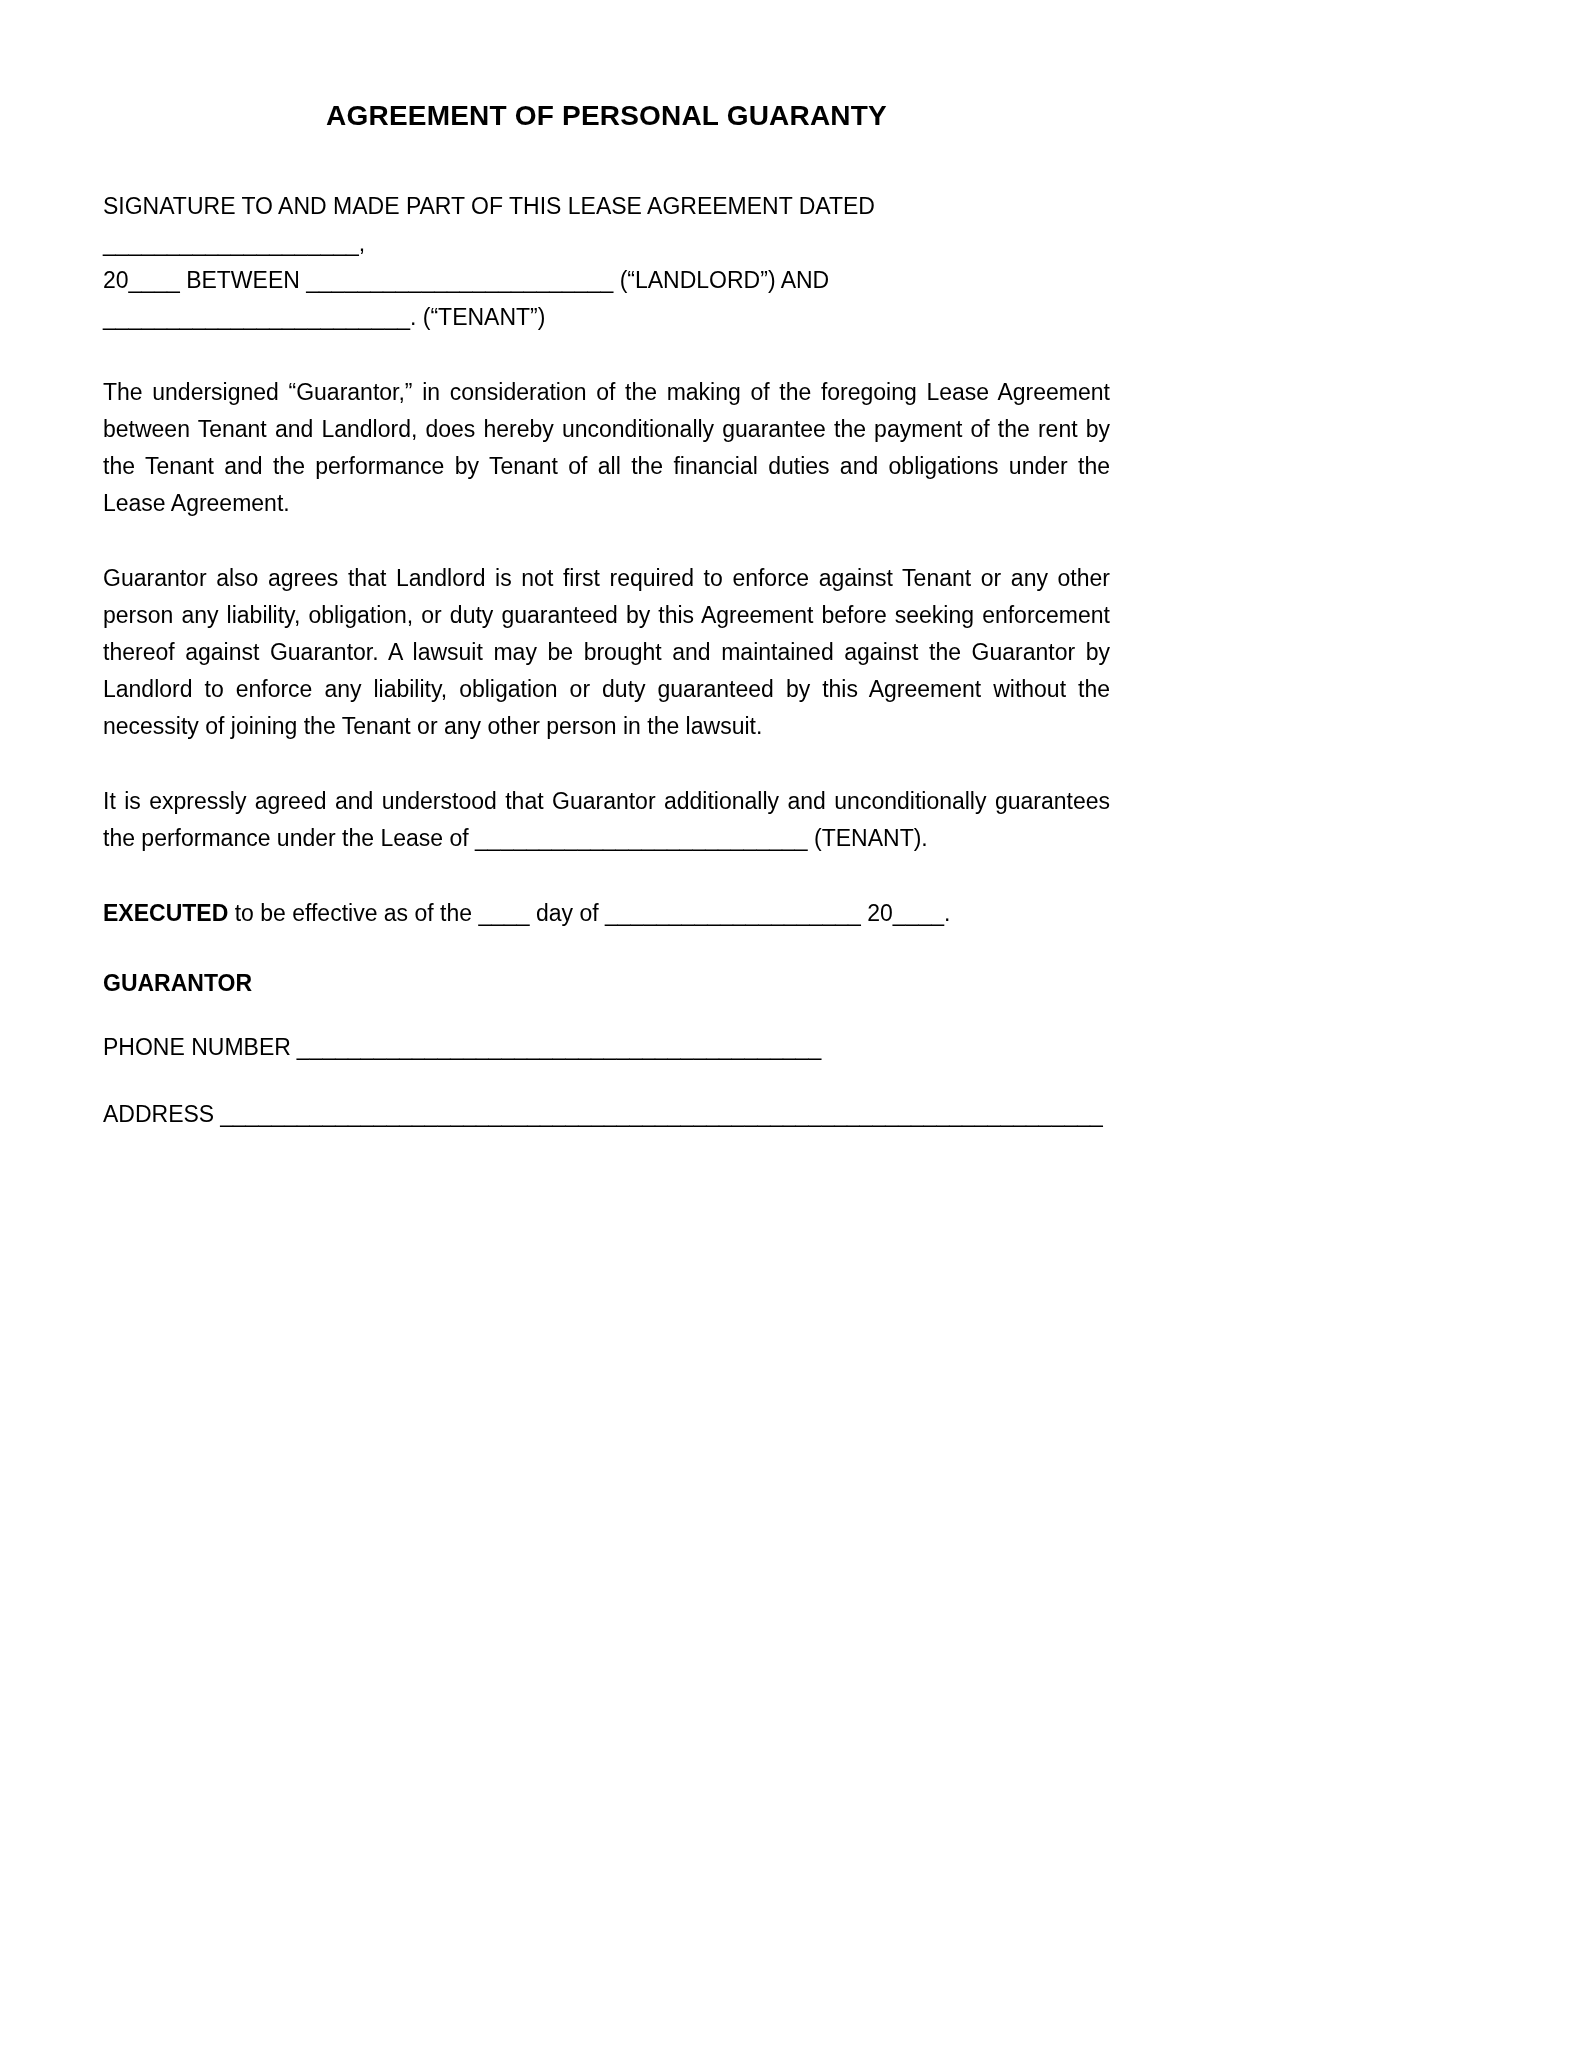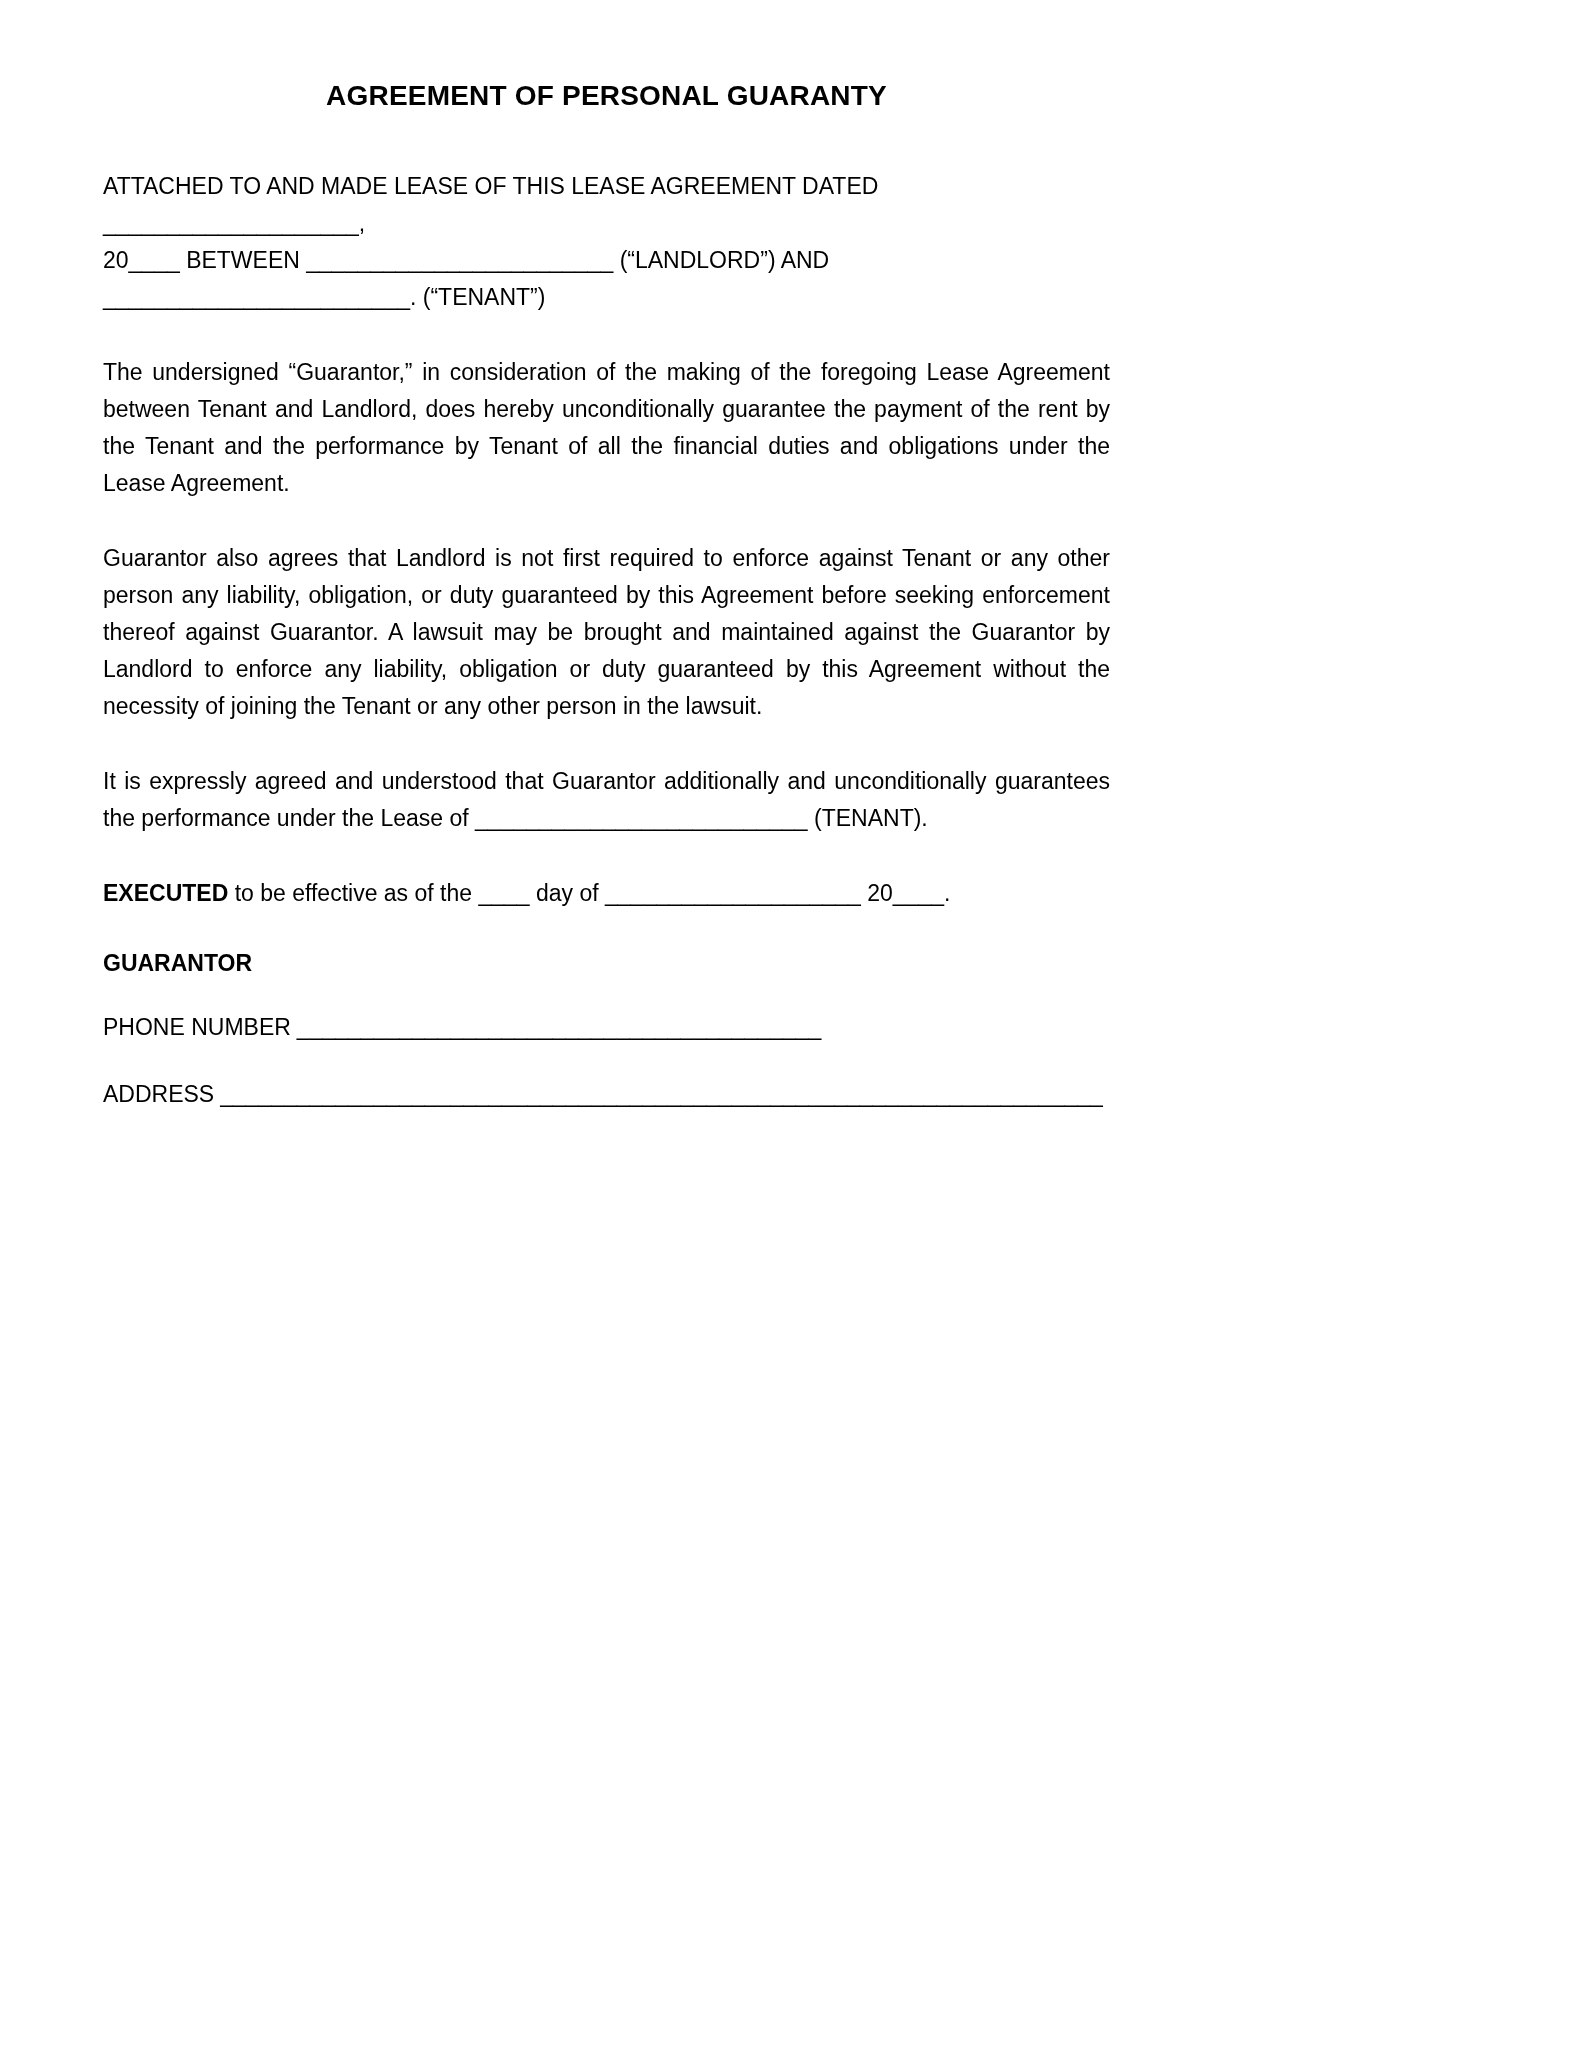--- a/index.html
+++ b/index.html
@@ -2,21 +2,21 @@
 <html><head>
 <meta charset="utf-8">
 <style>
   html, body { margin: 0; padding: 0; background: #ffffff; }
   .page {
     position: relative;
     width: 1583px;
     height: 2048px;
     box-sizing: border-box;
     background: #ffffff;
-    padding: 80px 0 0 103px;
+    padding: 100px 0 0 103px;
     font-family: "Liberation Sans", sans-serif;
     color: #000000;
   }
   .content { width: 1007px; }
   .doc-title {
     font-size: 28px;
     font-weight: bold;
     text-align: center;
     letter-spacing: 0.2px;
     margin: 0 0 56px 0;
@@ -49,21 +49,21 @@
   .row-email       { margin-bottom: 0; }
 </style>
 </head>
 <body>
 
 <div class="page">
   <div class="content">
 
     <h1 class="doc-title">AGREEMENT OF PERSONAL GUARANTY</h1>
 
-    <p class="para intro">ATTACHED TO AND MADE LEASE OF THIS LEASE AGREEMENT DATED ____________________,
+    <p class="para intro">SIGNATURE TO AND MADE PART OF THIS LEASE AGREEMENT DATED ____________________,
 20____ BETWEEN ________________________ (“LANDLORD”) AND
 ________________________. (“TENANT”)</p>
 
     <p class="para just">The undersigned “Guarantor,” in consideration of the making of the foregoing Lease Agreement between Tenant and Landlord, does hereby unconditionally guarantee the payment of the rent by the Tenant and the performance by Tenant of all the financial duties and obligations under the Lease Agreement.</p>
 
     <p class="para just">Guarantor also agrees that Landlord is not first required to enforce against Tenant or any other person any liability, obligation, or duty guaranteed by this Agreement before seeking enforcement thereof against Guarantor. A lawsuit may be brought and maintained against the Guarantor by Landlord to enforce any liability, obligation or duty guaranteed by this Agreement without the necessity of joining the Tenant or any other person in the lawsuit.</p>
 
     <p class="para just">It is expressly agreed and understood that Guarantor additionally and unconditionally guarantees the performance under the Lease of __________________________ (TENANT).</p>
 
     <p class="para executed-clause"><b>EXECUTED</b><span> to be effective as of the ____ day of ____________________ 20____.</span></p>

